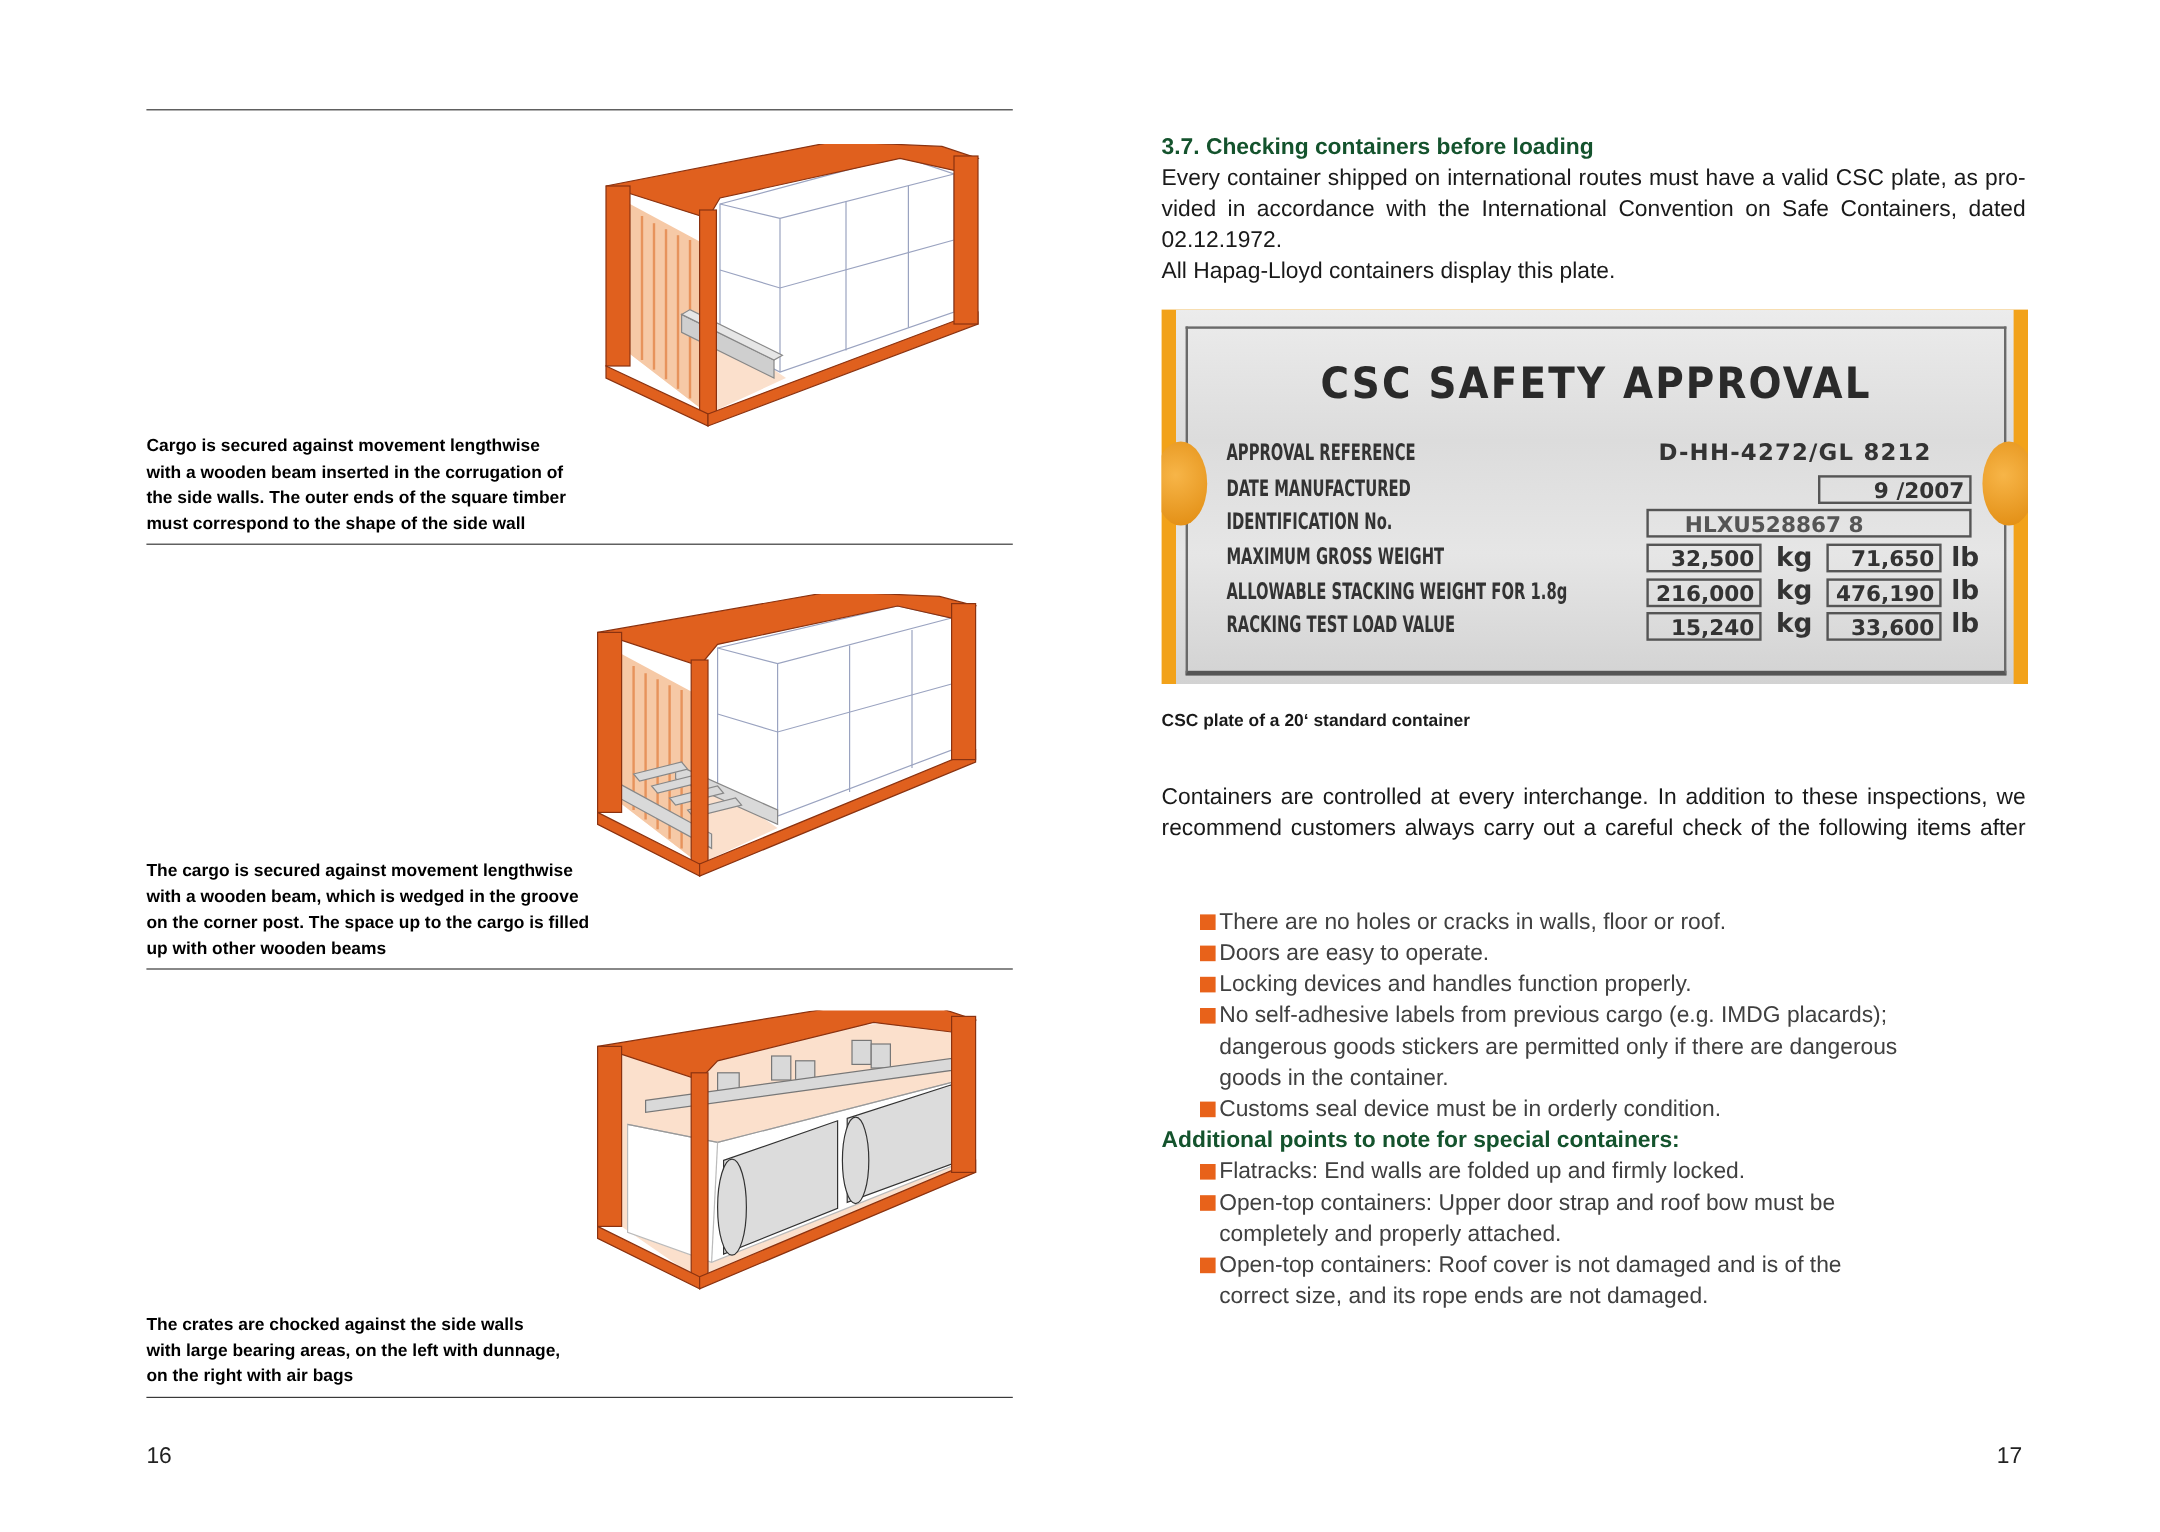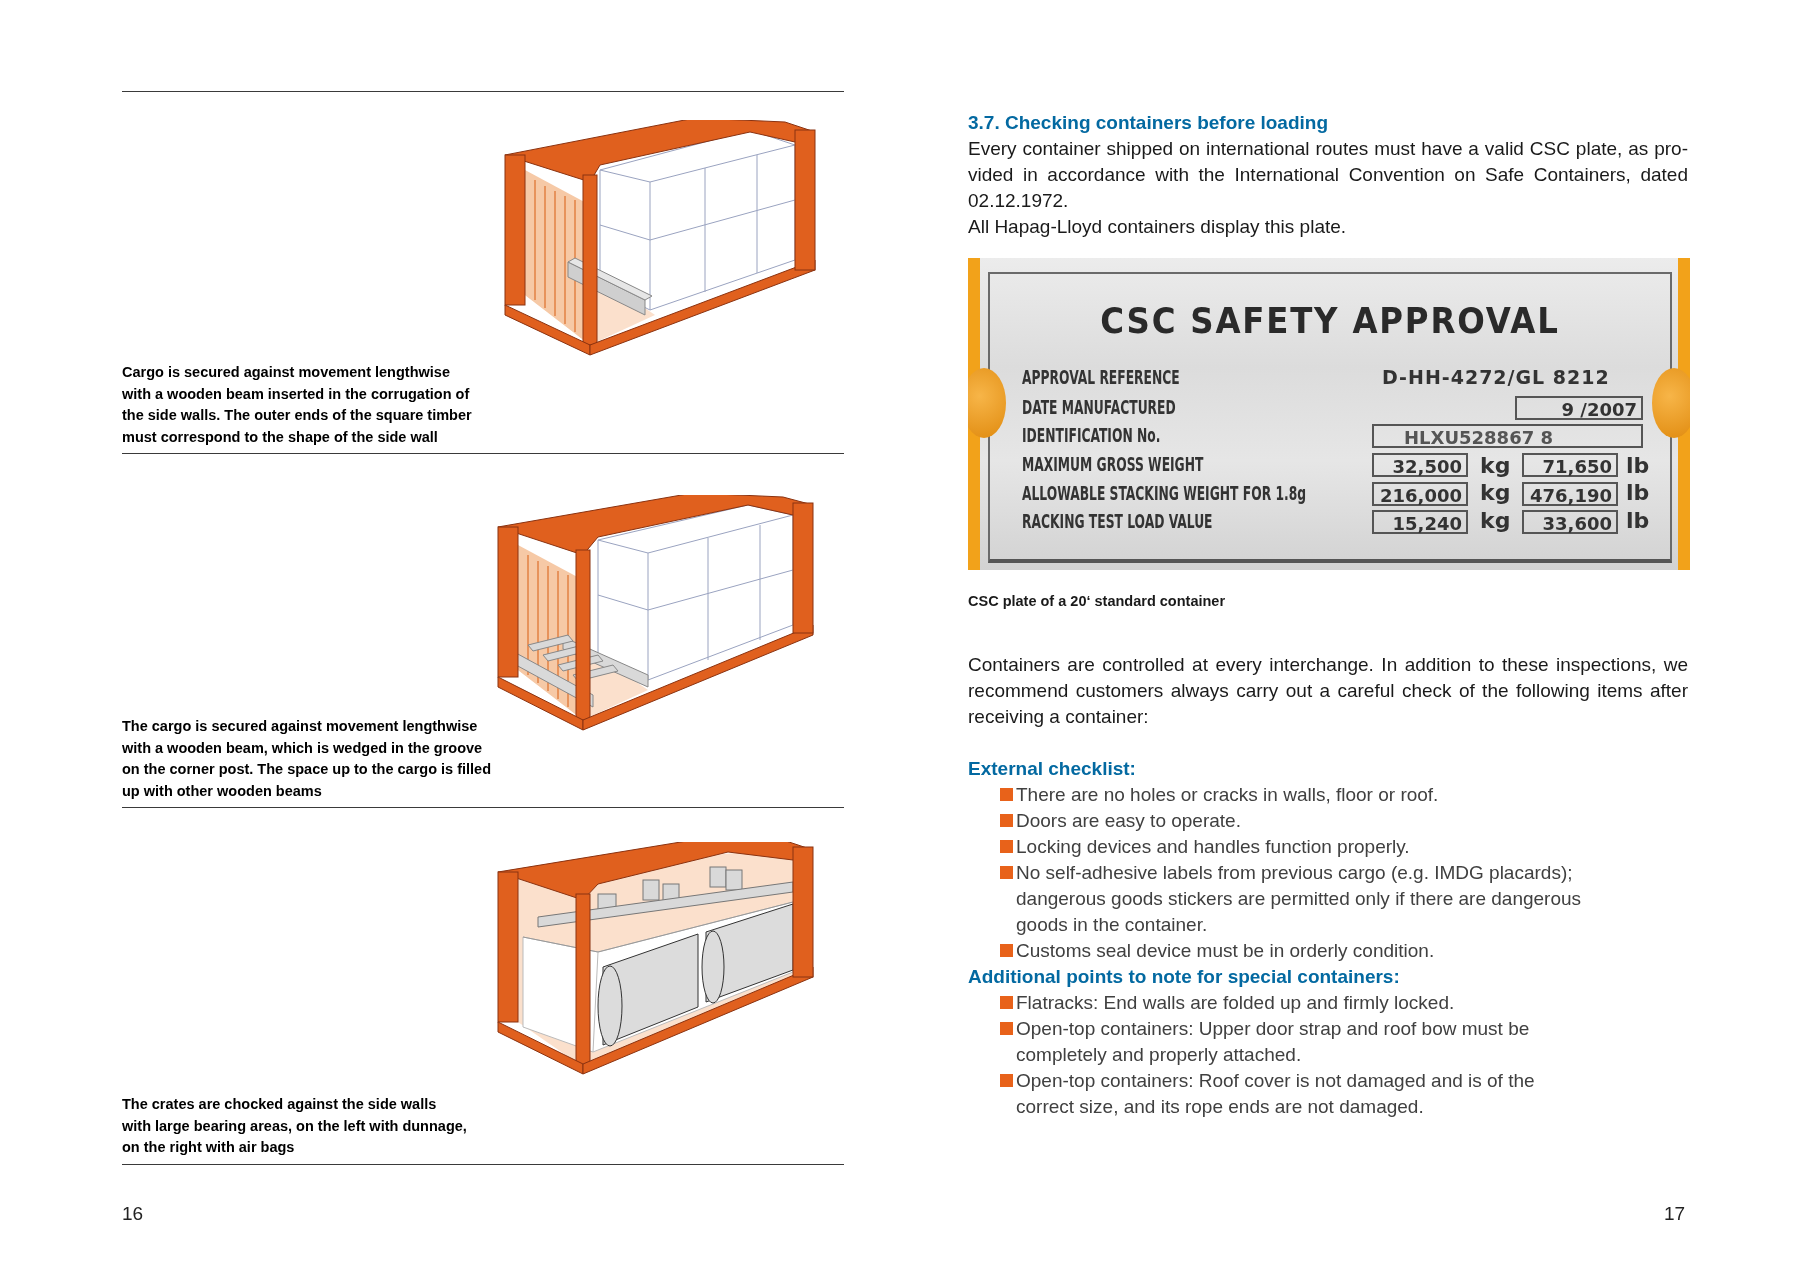--- a/index.html
+++ b/index.html
@@ -4,21 +4,21 @@
 <style>
   html, body { margin: 0; padding: 0; background: #ffffff; }
   body { width: 1800px; height: 1277px; position: relative; overflow: hidden;
          font-family: "Liberation Sans", sans-serif; color: #1a1a1a; }
   .rule { position: absolute; left: 122px; width: 722px; height: 0; border-top: 1.5px solid #3a3a3a; }
   .caption { position: absolute; left: 122px; width: 420px; font-family: "Liberation Sans", sans-serif;
              font-weight: bold; font-size: 14.5px; line-height: 21.5px; color: #000000; }
   .illus { position: absolute; }
   .pagenum { position: absolute; top: 1203px; font-size: 19px; color: #222; }
   .right { position: absolute; left: 968px; width: 720px; }
-  .h3 { font-weight: bold; font-size: 19px; line-height: 26px; color: #0369a1; }
+  .h3 { font-weight: bold; font-size: 19px; line-height: 26px; color: #14532d; }
   .body { font-size: 19px; line-height: 26px; color: #1a1a1a; }
   .just { text-align: justify; }
   .plate-wrap { position: absolute; left: 968px; top: 258px; width: 722px; height: 312px;
                 background: #f2a21a; overflow: hidden; }
   .plate { position: absolute; left: 12px; top: 0; width: 698px; height: 312px;
            background: linear-gradient(180deg, #ececec 0%, #dcdcdc 35%, #e6e6e6 65%, #d2d2d2 100%); }
   .plate-inner { position: absolute; left: 8px; top: 14px; width: 680px; height: 285px;
                  border: 2px solid #6a6a6a; border-bottom: 4px solid #555; }
   .plate-title { position: absolute; left: 0; width: 100%; top: 26px; text-align: center;
                  font-family: "DejaVu Sans", sans-serif; font-weight: bold; font-size: 36px;
@@ -206,25 +206,23 @@
   <div class="blob" style="left:684px; top:110px;"></div>
 </div>
 
 <div class="right" style="top:591px; font-weight:bold; font-size:14.5px; line-height:20px;">
   <span>CSC plate of a 20‘ standard container</span>
 </div>
 
 <div class="right" style="top:652px;">
   <div class="body just" style="text-align-last: justify;">Containers are controlled at every interchange. In addition to these inspections, we</div>
   <div class="body just" style="text-align-last: justify;">recommend customers always carry out a careful check of the following items after</div>
-  <div class="body">receiving a container:</div>
 </div>
 
 <div class="right" style="top:756px;">
-  <div class="h3">External checklist:</div>
   <ul class="list">
     <li><span class="bullet"></span><span>There are no holes or cracks in walls, floor or roof.</span></li>
     <li><span class="bullet"></span><span>Doors are easy to operate.</span></li>
     <li><span class="bullet"></span><span>Locking devices and handles function properly.</span></li>
     <li>
         <span class="bullet"></span>
       <div>No self-adhesive labels from previous cargo (e.g. IMDG placards);</div>
       <div>dangerous goods stickers are permitted only if there are dangerous</div>
       <div>goods in the container.</div>
     </li>

